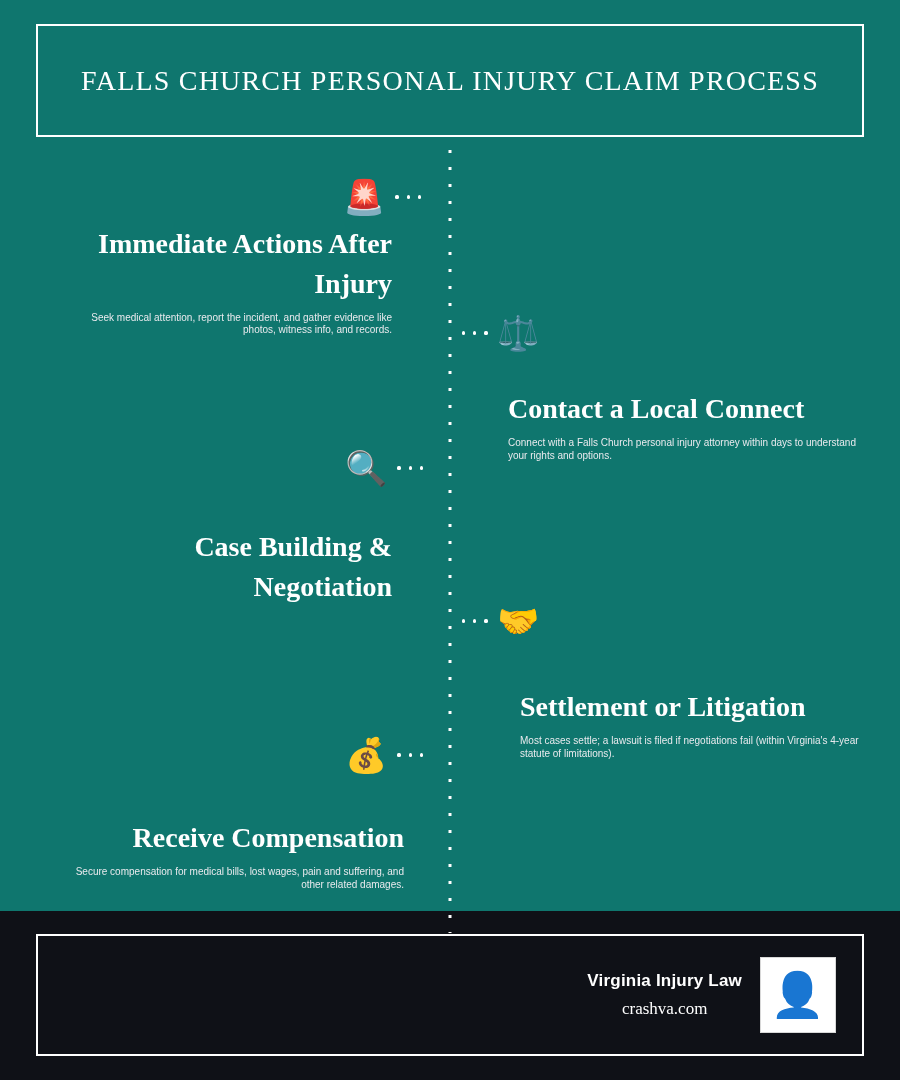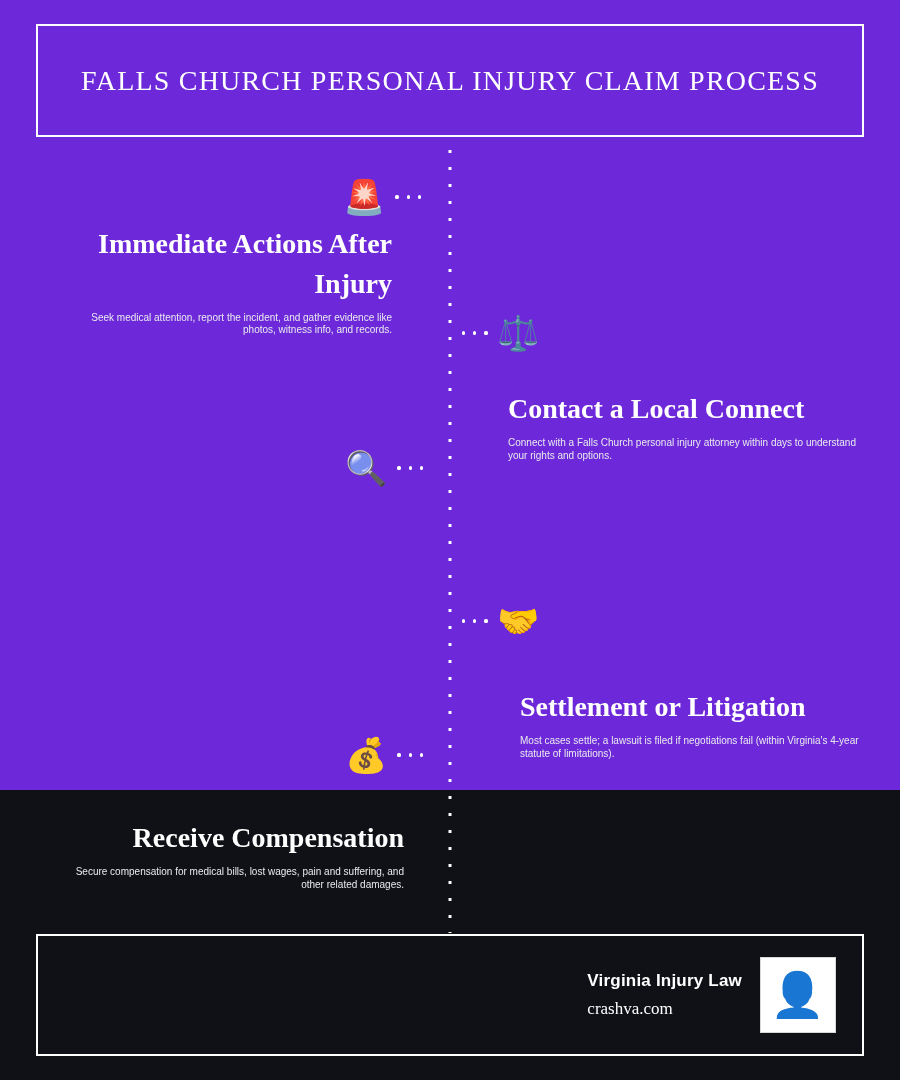--- a/index.html
+++ b/index.html
@@ -10,22 +10,22 @@
   body {
     width: 900px;
     height: 1080px;
     font-family: "Liberation Sans", sans-serif;
     color: #ffffff;
     position: relative;
     overflow: hidden;
   }
   .page {
     width: 900px;
-    height: 790px;
-    background: #6d28d9;
+    height: 911px;
+    background: #0f766e;
     position: relative;
     box-sizing: border-box;
   }
 
   
   .header {
     position: absolute;
     left: 36px;
     top: 24px;
     width: 828px;
@@ -132,21 +132,21 @@
   .footer-inner {
     position: absolute;
     right: 26px;
     top: 50%;
     transform: translateY(-50%);
     display: flex;
     align-items: center;
     gap: 18px;
   }
   .footer-text {
-    text-align: left;
+    text-align: center;
   }
   .footer-brand {
     font-family: "Liberation Sans", sans-serif;
     font-size: 17px;
     font-weight: 700;
     color: #ffffff;
     letter-spacing: .2px;
   }
   .footer-site {
     font-family: "Liberation Serif", serif;
@@ -206,20 +206,21 @@
 
   <div class="icon-row left-side" style="left:345px; top:440px;">
     <span class="step-icon">🔍</span>
     <span class="dots pad-l">
       <i></i>
         <i></i>
         <i></i>
     </span>
   </div>
   <div class="step step-left" style="left:56px; top:527px; width:336px;">
+    <p class="step-title">Case Building &amp; Negotiation</p>
   </div>
 
   <div class="icon-row right-side" style="left:462px; top:593px;">
     <span class="dots pad-r">
       <i></i>
         <i></i>
         <i></i>
     </span>
     <span class="step-icon">🤝</span>
   </div>

